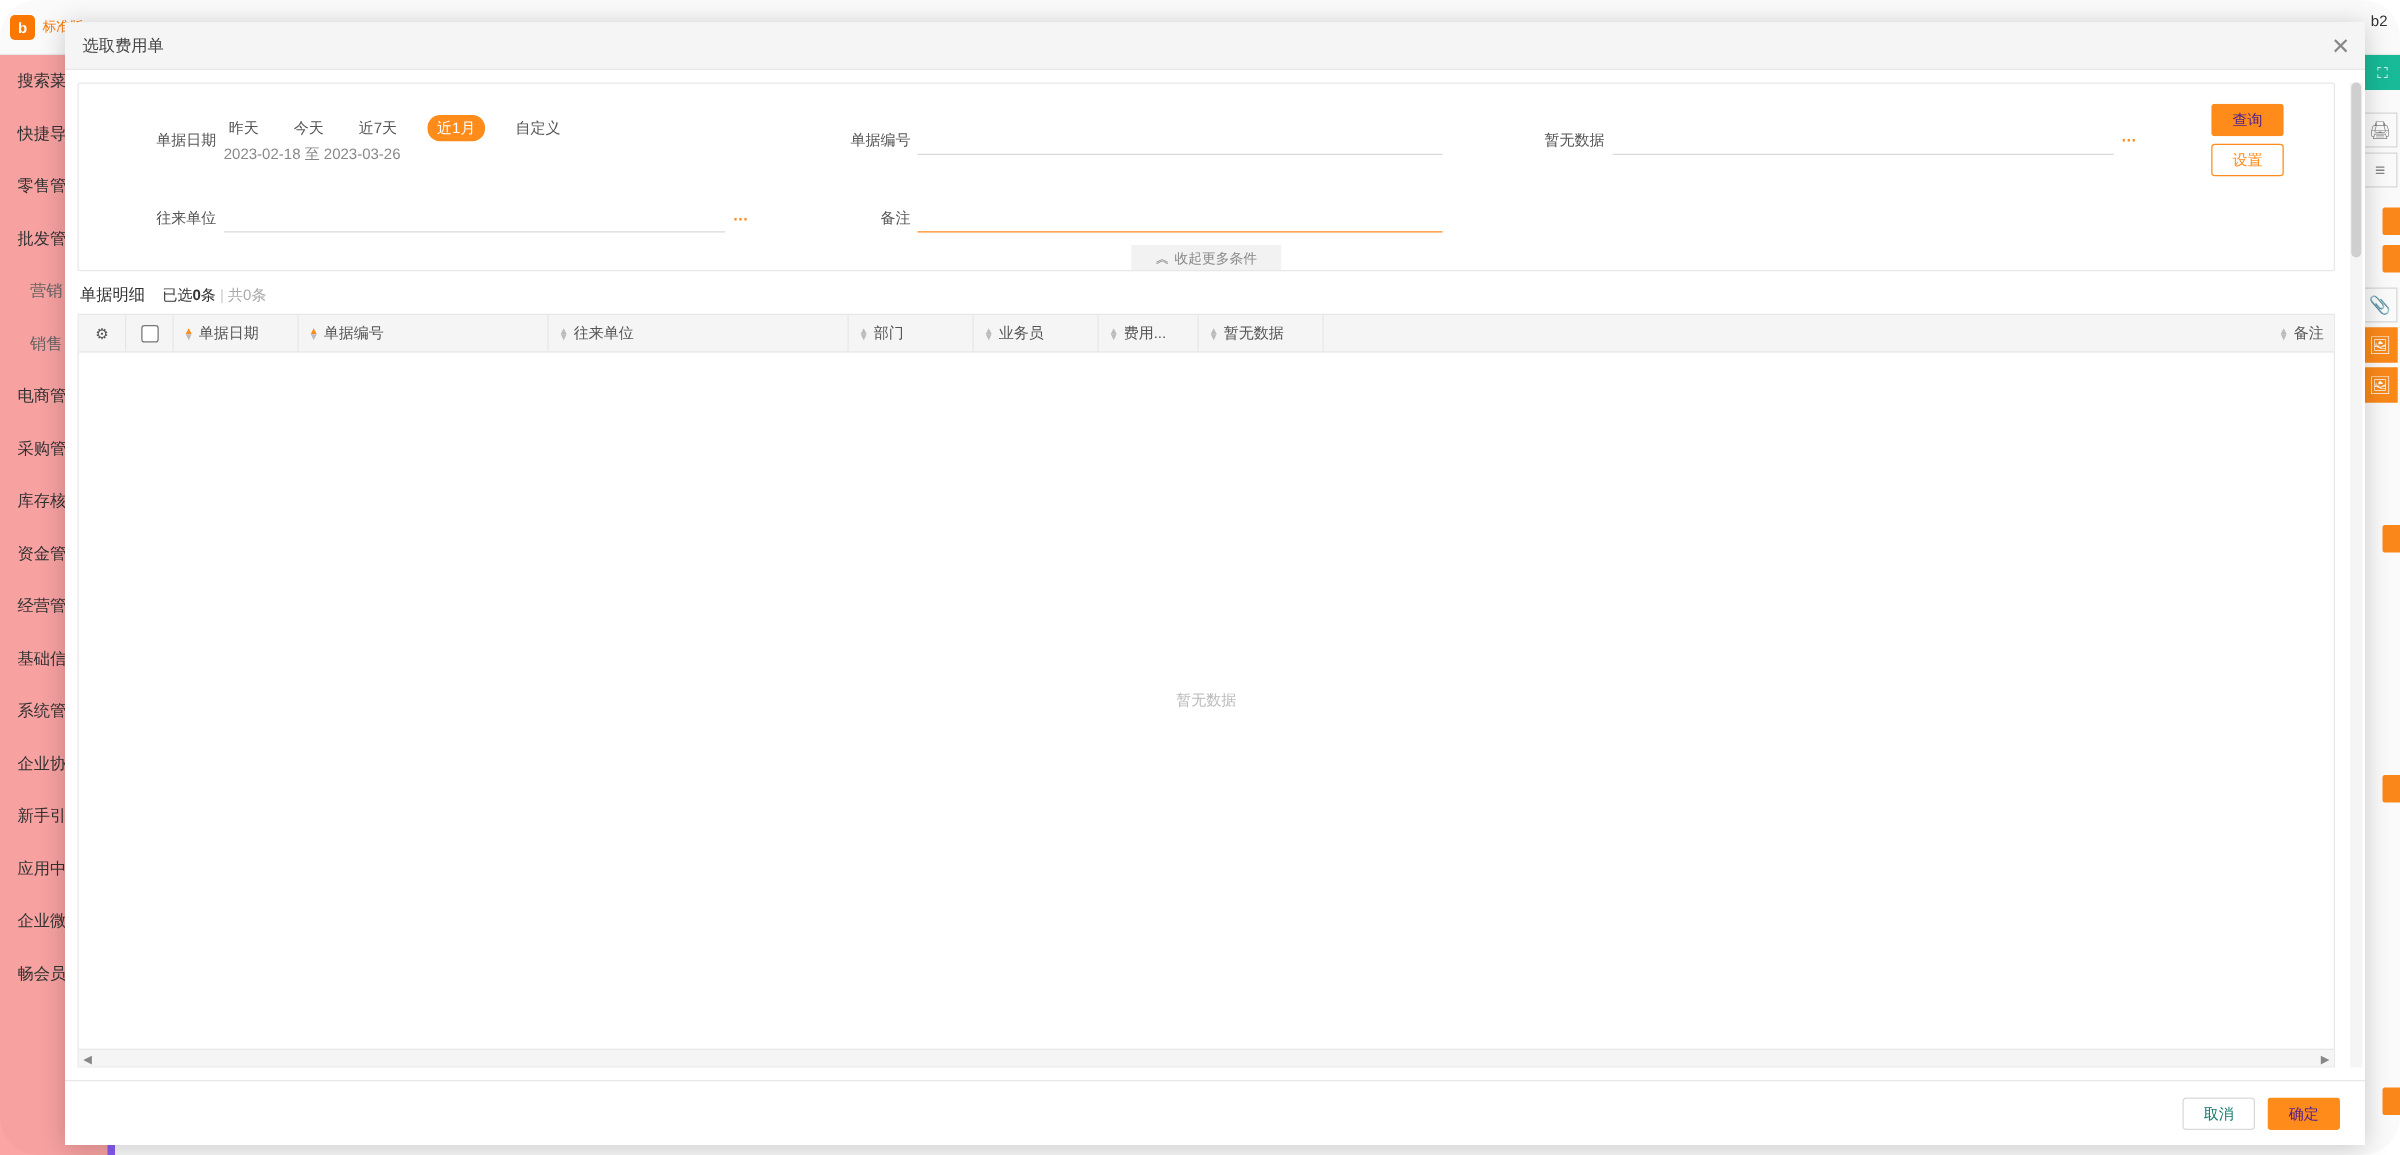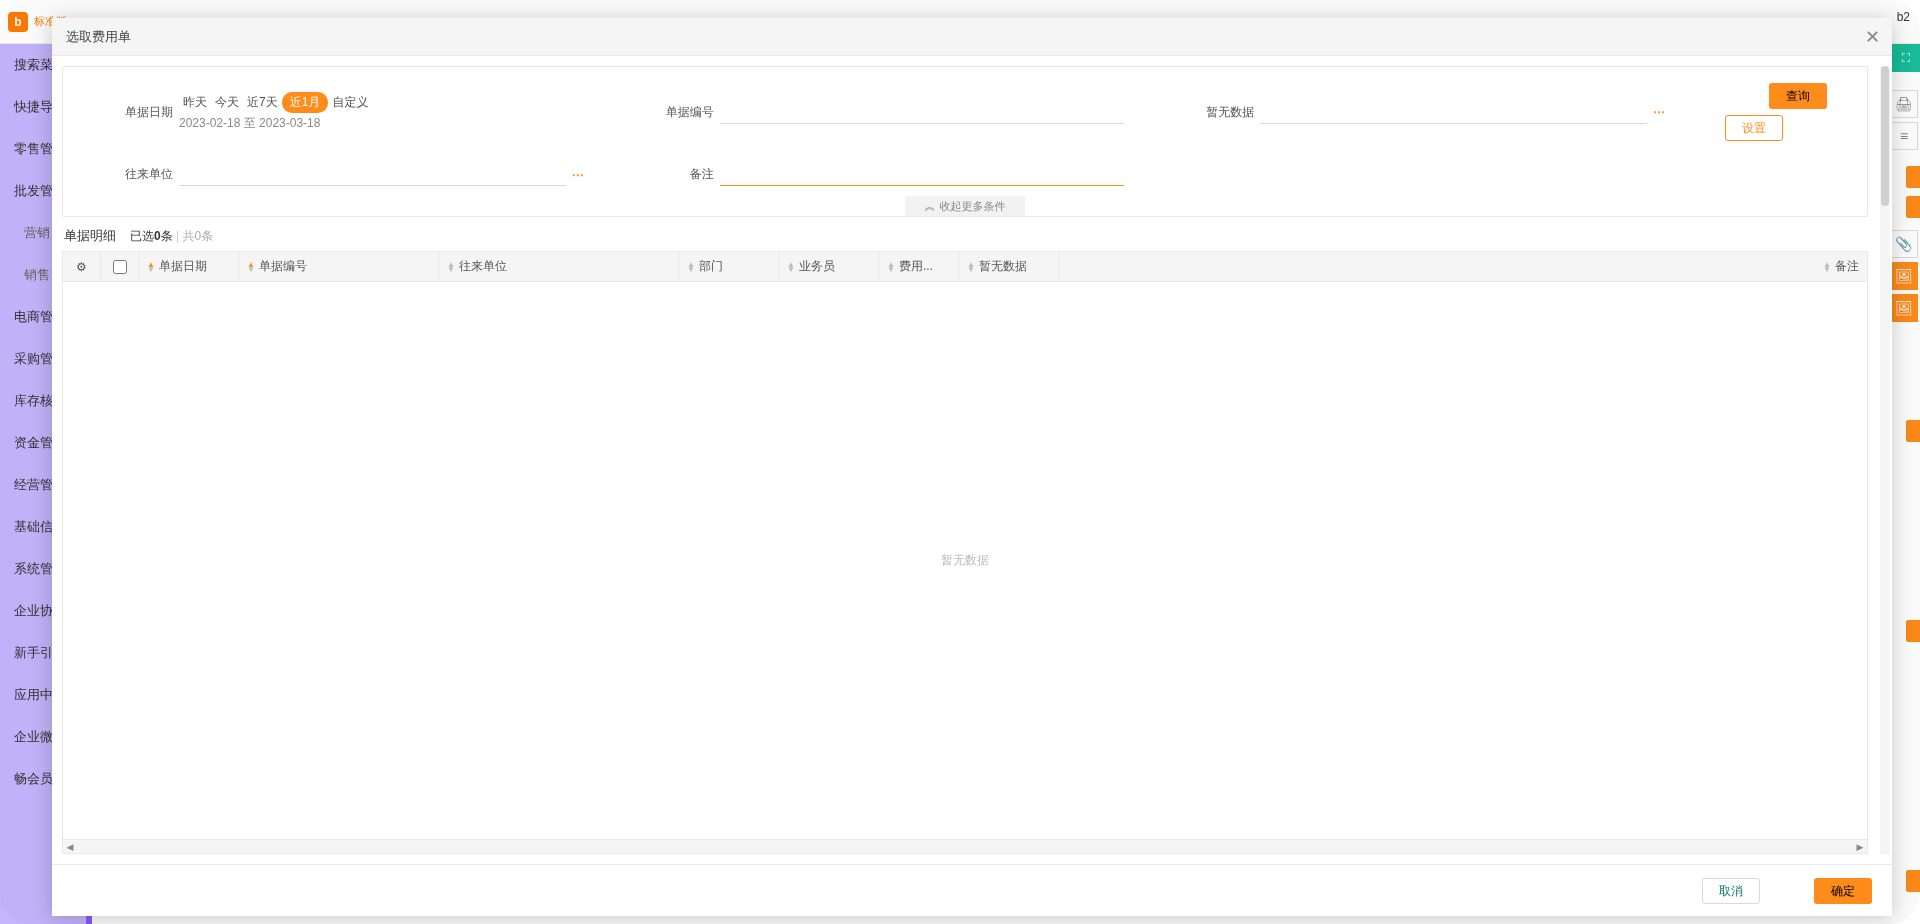--- a/index.html
+++ b/index.html
@@ -59,21 +59,21 @@
   align-items: center;
   justify-content: center;
   margin-left: 1px;
 }
 .bg-sidebar {
   position: absolute;
   left: 0;
   top: 44px;
   bottom: 0;
   width: 92px;
-  background: #c4b5fd;
+  background: #fca5a5;
   border-right: 6px solid #8b5cf6;
 }
 .bg-sidebar-item {
   padding: 12px 14px;
   font-size: 13px;
   color: #333;
   white-space: nowrap;
   overflow: hidden;
 }
 .bg-sidebar-sub {
@@ -197,21 +197,21 @@
   width: 70px;
   text-align: right;
   color: #555;
   font-size: 12px;
   margin-right: 6px;
   flex-shrink: 0;
 }
 .date-presets {
   display: flex;
   align-items: center;
-  gap: 0;
+  gap: 20px;
   font-size: 12px;
 }
 .date-preset {
   color: #555;
   cursor: pointer;
   padding: 2px 4px;
 }
 .date-preset.active {
   background: #ff8b1a;
   color: #fff;
@@ -254,22 +254,21 @@
 .btn {
   padding: 4px 16px;
   font-size: 12px;
   border-radius: 3px;
   cursor: pointer;
   border: 1px solid transparent;
   line-height: 16px;
 }
 .btn-primary {
   background: #ff8b1a;
-  color: #000000;
-  margin-left: 44px;
+  color: #4c1d95;
 }
 .btn-outline {
   background: #fff;
   color: #ff8b1a;
   border-color: #ff8b1a;
 }
 .collapse-bar {
   margin: 10px auto 0;
   width: 120px;
   height: 20px;
@@ -459,21 +458,21 @@
           <div class="filter-cell">
             <span class="filter-label">单据日期</span>
             <div class="date-stack">
               <div class="date-presets">
                 <span class="date-preset">昨天</span>
                 <span class="date-preset">今天</span>
                 <span class="date-preset">近7天</span>
                 <span class="date-preset active">近1月</span>
                 <span class="date-preset">自定义</span>
               </div>
-              <div class="date-range-text">2023-02-18 至 2023-03-18</div>
+              <div class="date-range-text">2023-02-18 至 2023-03-26</div>
             </div>
           </div>
 
           <div class="filter-cell">
             <span class="filter-label">单据编号</span>
             <input class="filter-input" style="">
           </div>
 
           <div class="filter-cell">
             <span class="filter-label">暂无数据</span>

